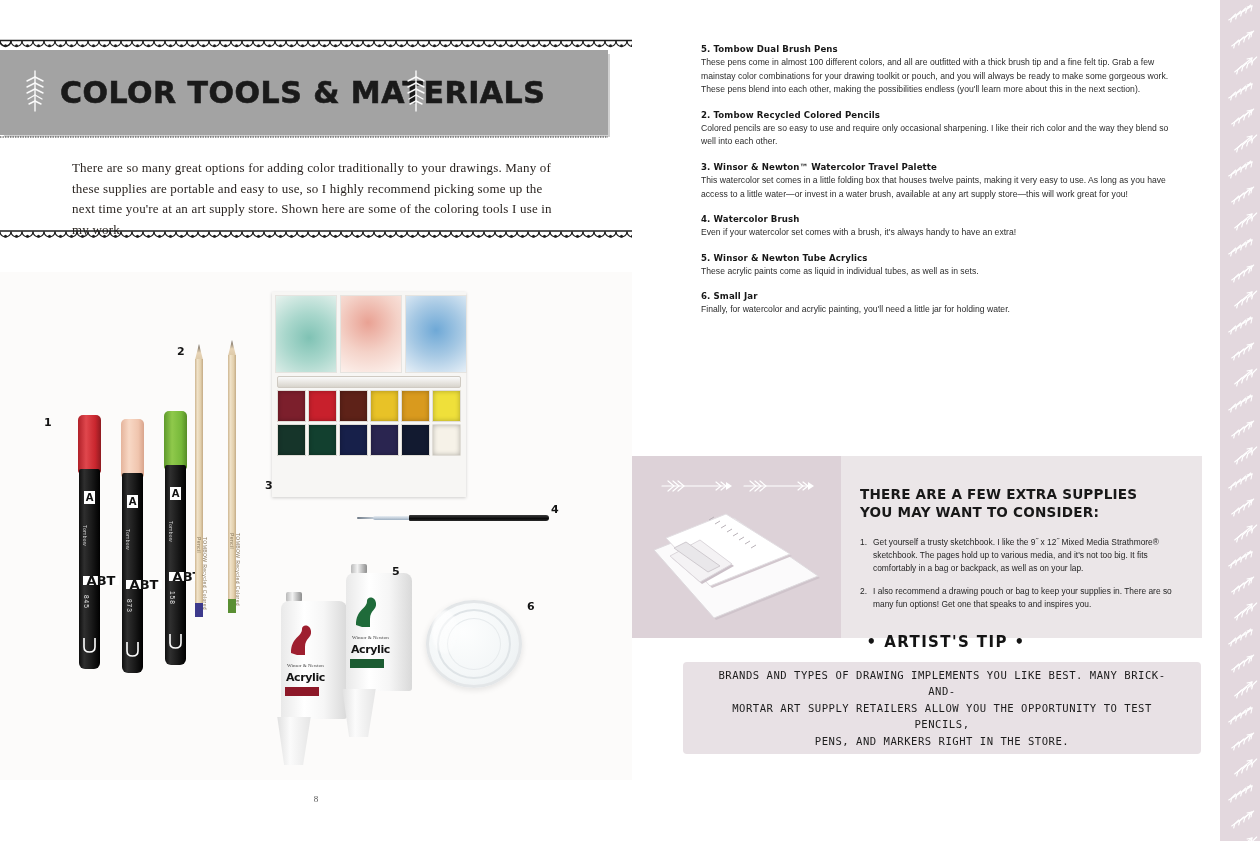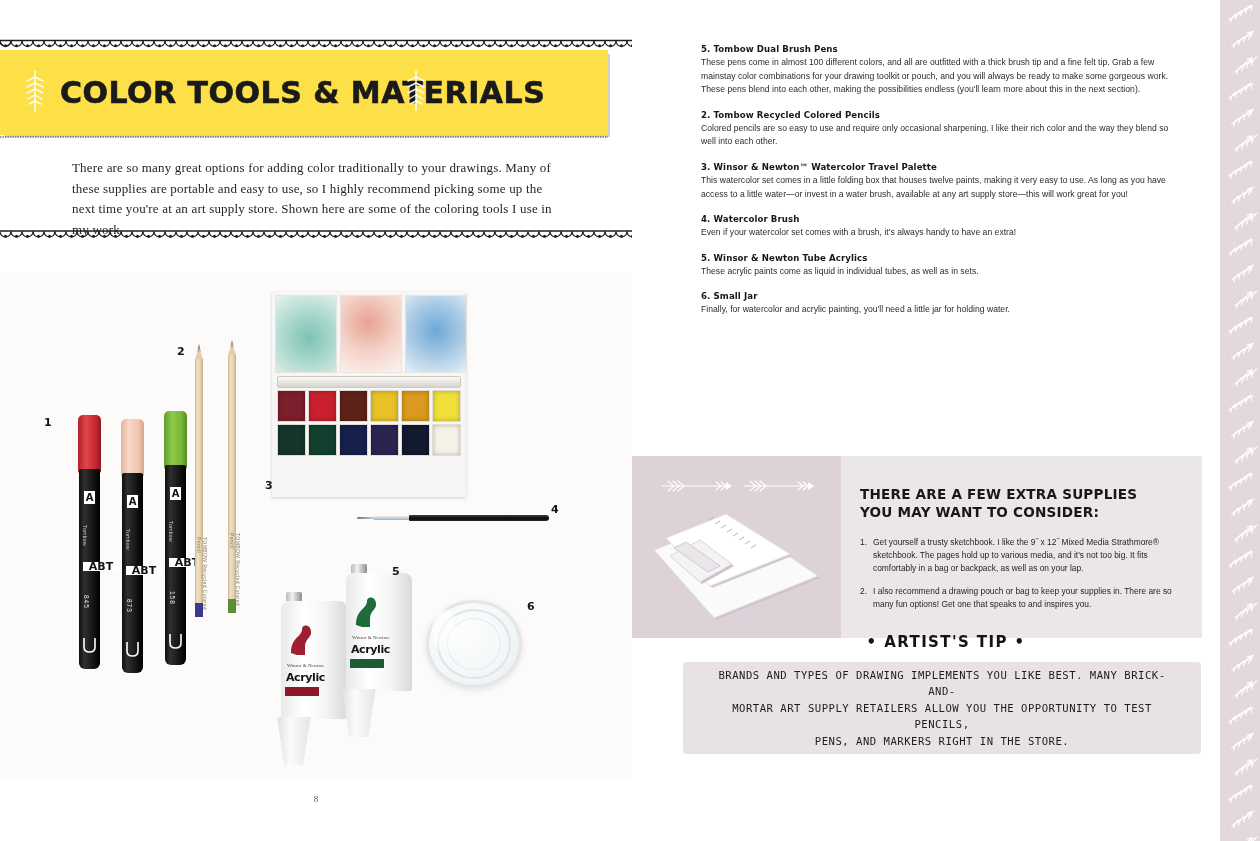--- a/index.html
+++ b/index.html
@@ -37,21 +37,21 @@
     overflow: hidden;
   }
   .lace svg { display: block; }
 
   .header-band {
     position: absolute;
     left: 0;
     top: 50px;
     width: 608px;
     height: 85px;
-    background: #fde047;
+    background: #a3a3a3;
   }
   .header-band.shadow-edge {
     box-shadow: 3px 3px 0 -1px rgba(0,0,0,0.18);
   }
   .header-title {
     position: absolute;
     left: 60px;
     top: 50%;
     transform: translateY(-52%);
     font-family: "DejaVu Sans", sans-serif;
@@ -119,24 +119,24 @@
   }
   .pen .logo {
     position: absolute; top: 22px; left: 5px;
     width: 11px; height: 13px;
     background: #fff;
     font-family: "DejaVu Sans", sans-serif;
     font-size: 10px; font-weight: 700; color: #111;
     text-align: center; line-height: 13px;
   }
   .pen .abt {
-    position: absolute; top: 93px; left: 4px;
+    position: absolute; top: 107px; left: 4px;
     width: 36px; height: 9px; background: #fff;
     font-family: "DejaVu Sans", sans-serif;
-    font-size: 11px; font-weight: 700; color: #111;
+    font-size: 13px; font-weight: 700; color: #111;
     text-align: center; line-height: 9px;
   }
   .pen .vert {
     position: absolute; top: 56px; left: 3px;
     font-family: "Liberation Sans", sans-serif;
     font-size: 5px; color: #cfcfcf;
     writing-mode: vertical-rl; letter-spacing: 0.4px;
   }
   .pen .code {
     position: absolute; top: 126px; left: 4px;

